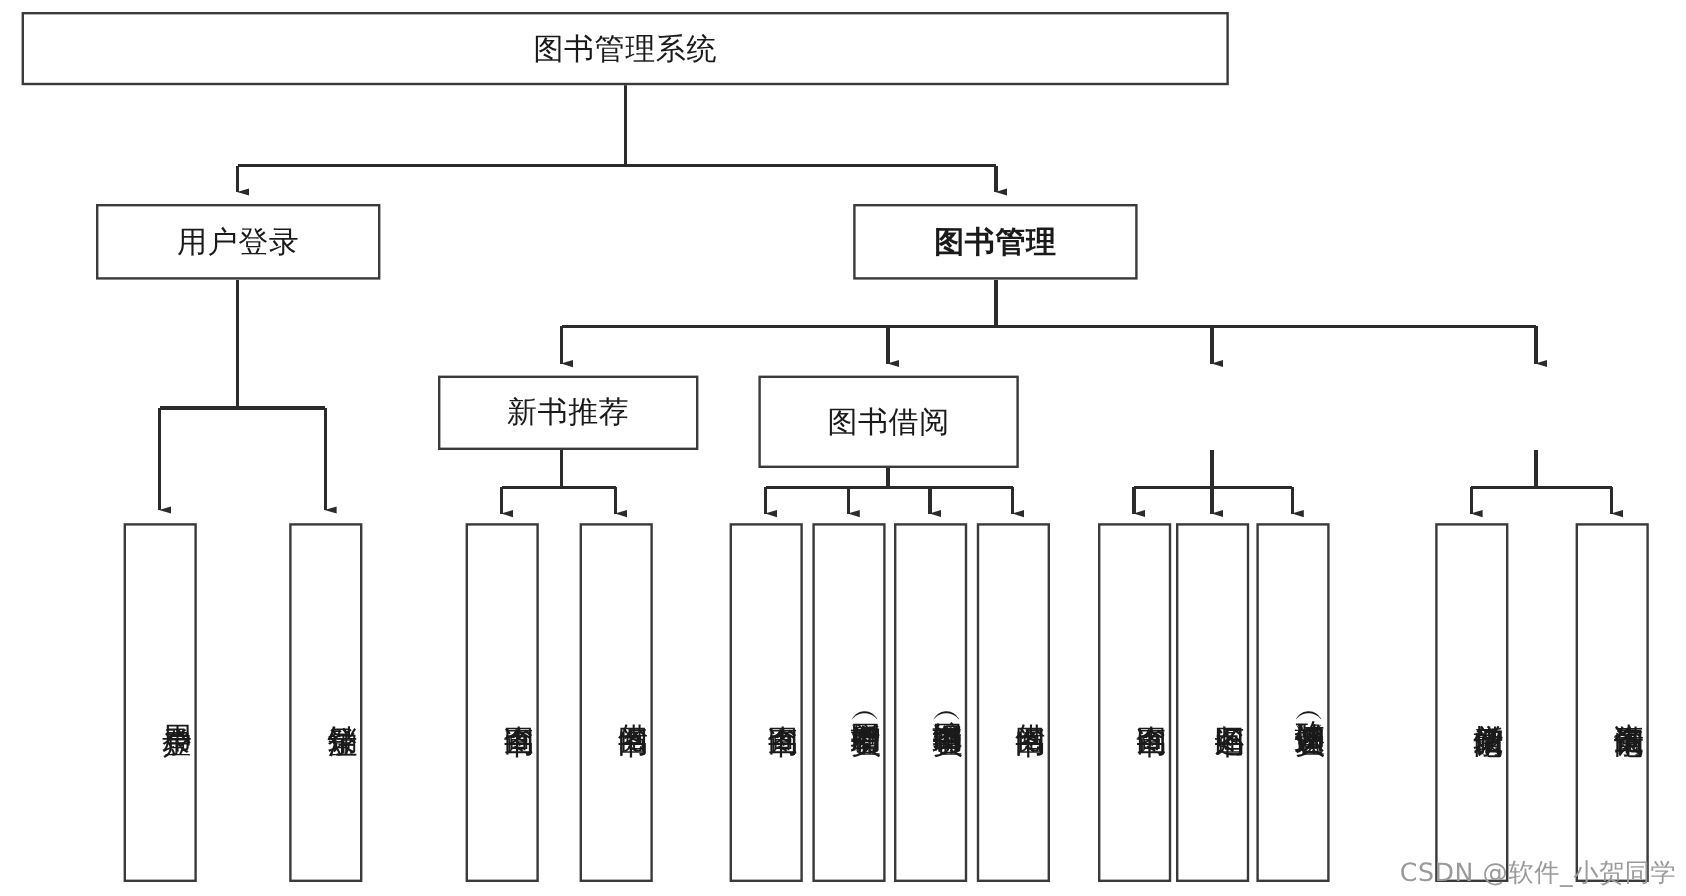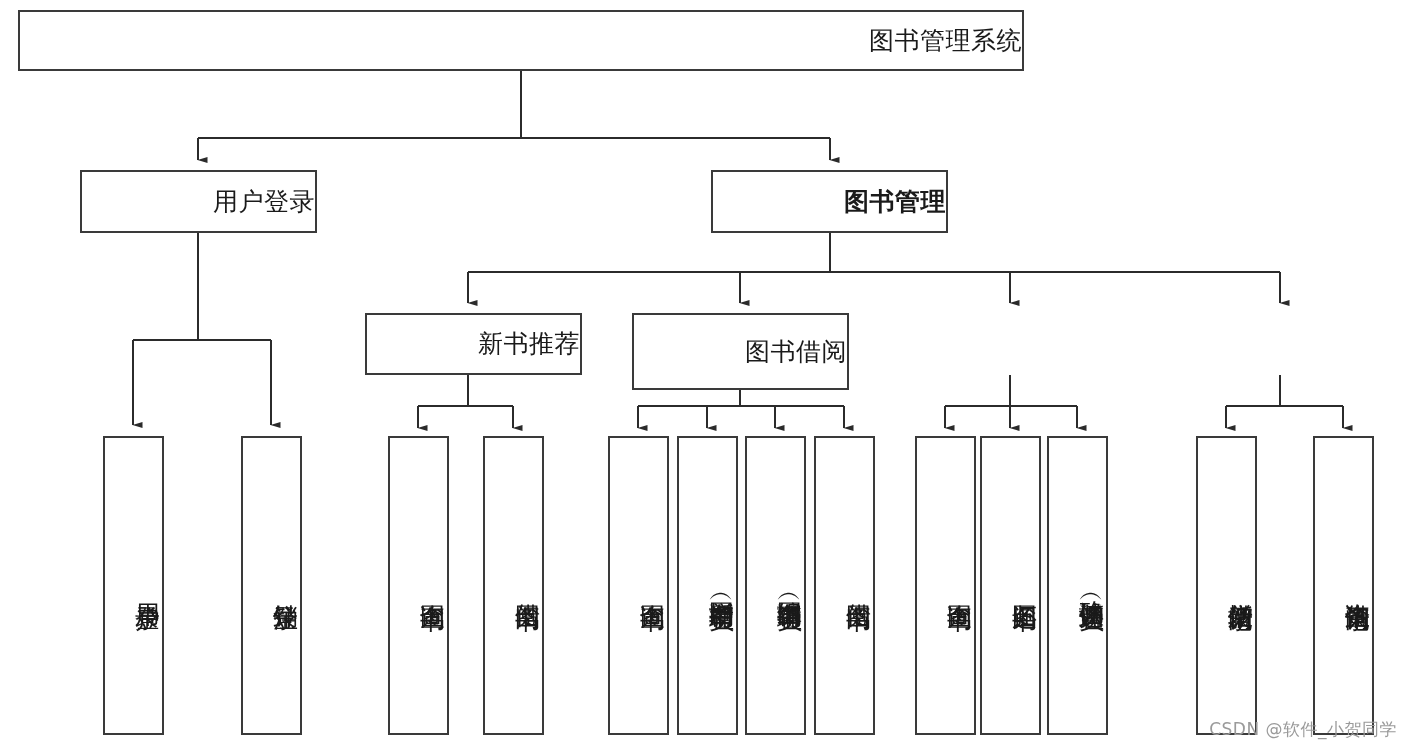--- a/index.html
+++ b/index.html
@@ -25,21 +25,21 @@
     height: 747px;
     pointer-events: none;
   }
   .node {
     position: absolute;
     box-sizing: border-box;
     background: #ffffff;
     border: 2px solid #3a3a3a;
     display: flex;
     align-items: center;
-    justify-content: flex-end;
+    justify-content: center;
     color: #1a1a1a;
   }
   .node.horiz {
     font-size: 25px;
     letter-spacing: 0.5px;
     line-height: 1.1;
     white-space: nowrap;
   }
   .node.vert {
     writing-mode: vertical-rl;
@@ -55,21 +55,21 @@
   .node.vert .vlabel {
     writing-mode: vertical-rl;
     text-orientation: upright;
     display: block;
     text-align: left;
   }
   .watermark {
     position: absolute;
     right: 8px;
     bottom: 6px;
-    font-size: 17px;
+    font-size: 21px;
     color: #9a9a9a;
     white-space: nowrap;
     letter-spacing: 0.5px;
   }
 </style>
 </head>
 <body>
 
 <div id="canvas">
 

